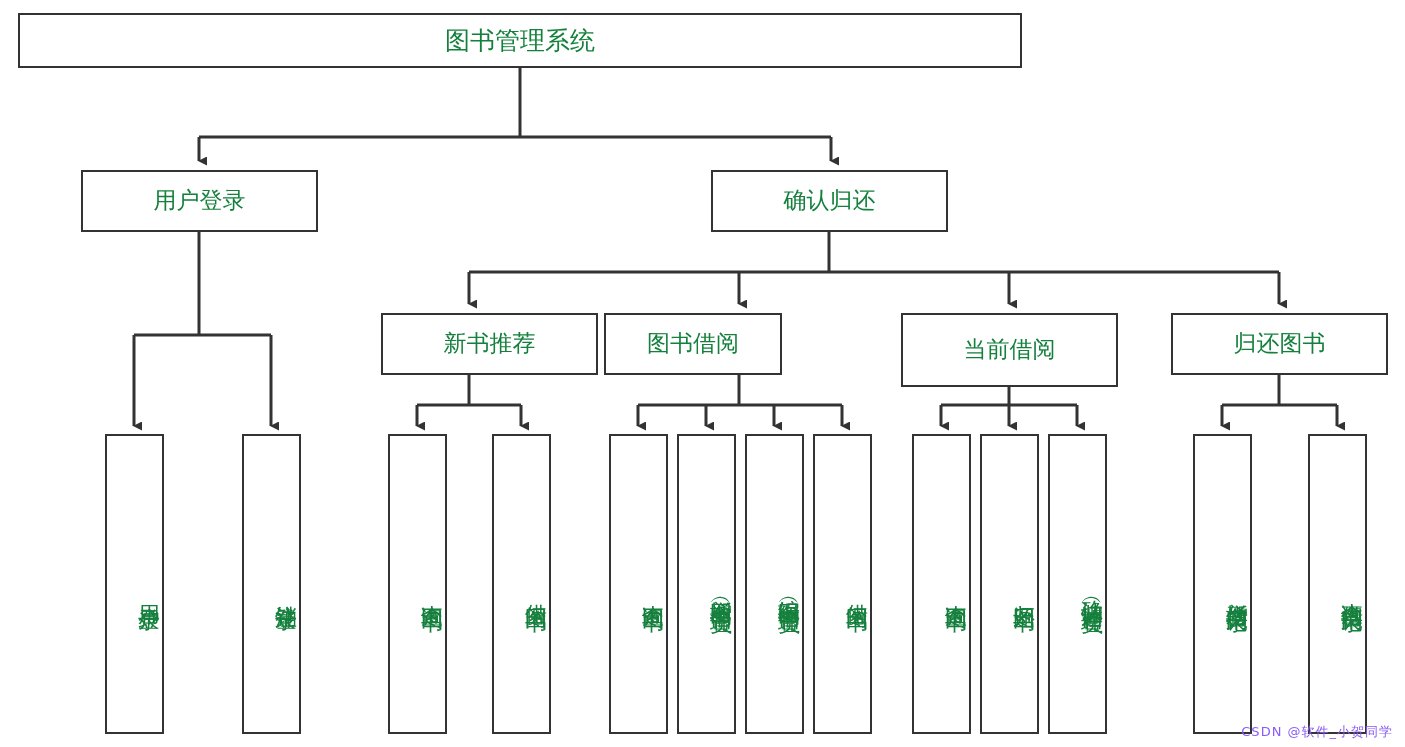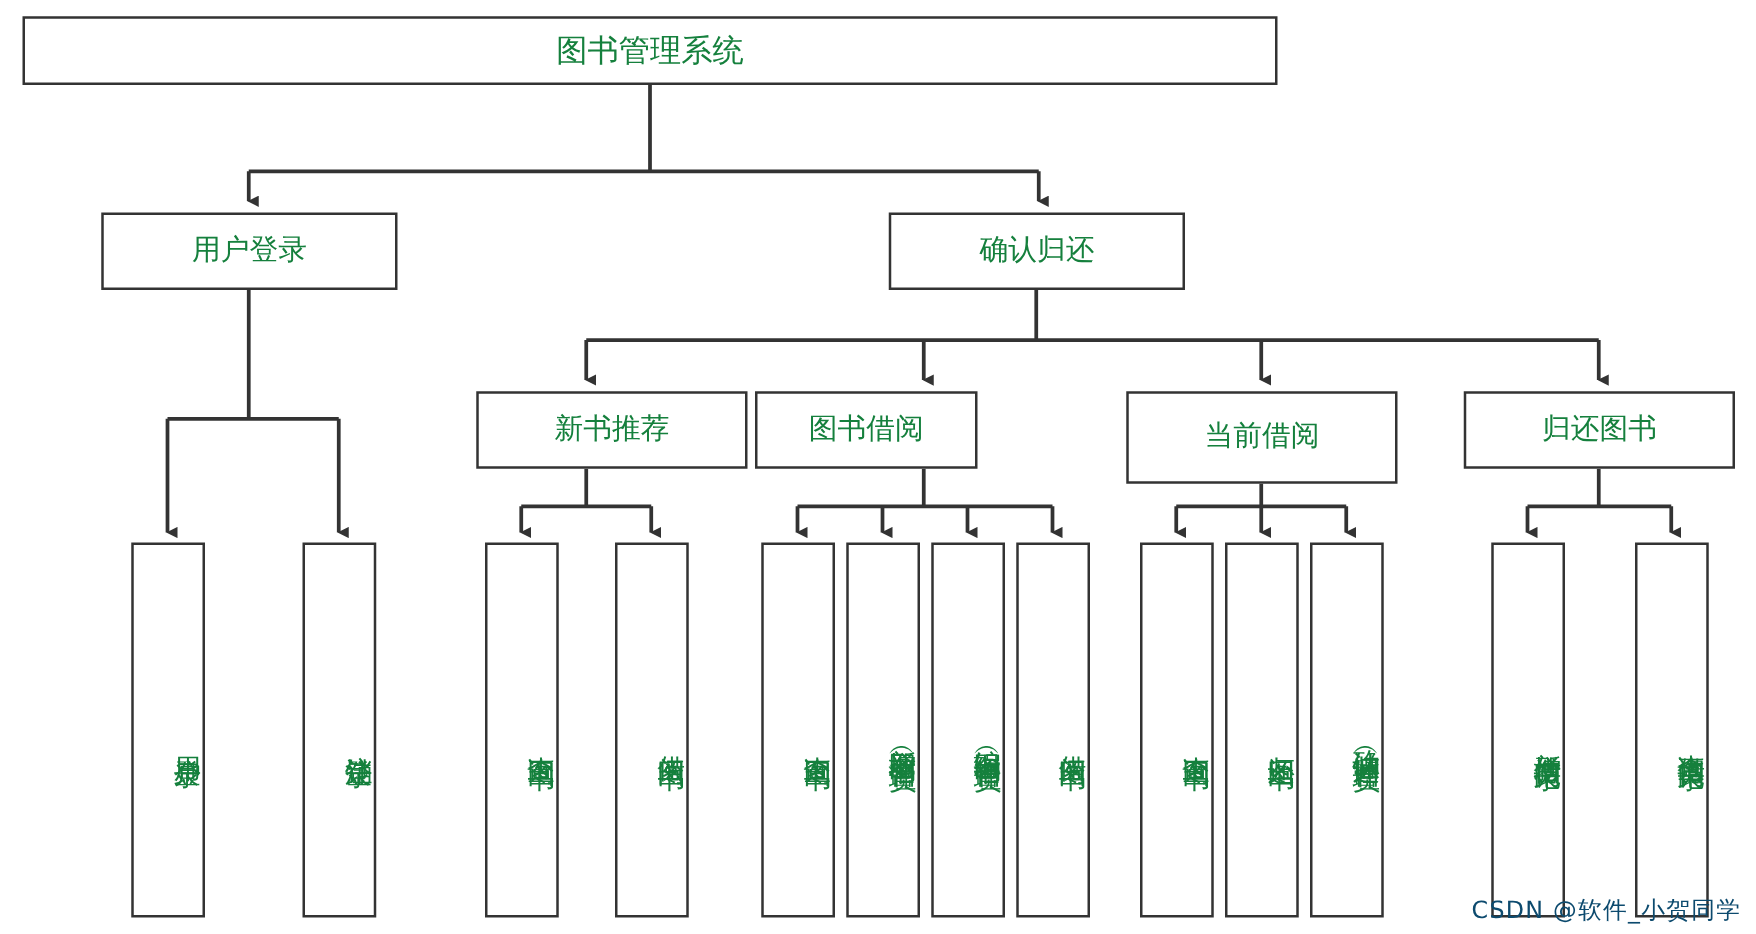--- a/index.html
+++ b/index.html
@@ -49,22 +49,22 @@
     text-orientation:upright;
     letter-spacing:2px;
     padding-top:14px;
     align-items:flex-start;
     justify-content:center;
   }
   .watermark{
     position:absolute;
     right:12px;
     bottom:6px;
-    font-size:19px;
-    color:#0c4a6e;
+    font-size:13px;
+    color:#8b5cf6;
     letter-spacing:1px;
     white-space:nowrap;
   }
 </style>
 </head>
 <body>
 
 <div id="canvas">
 
   <svg id="wires" viewBox="0 0 1405 747">

